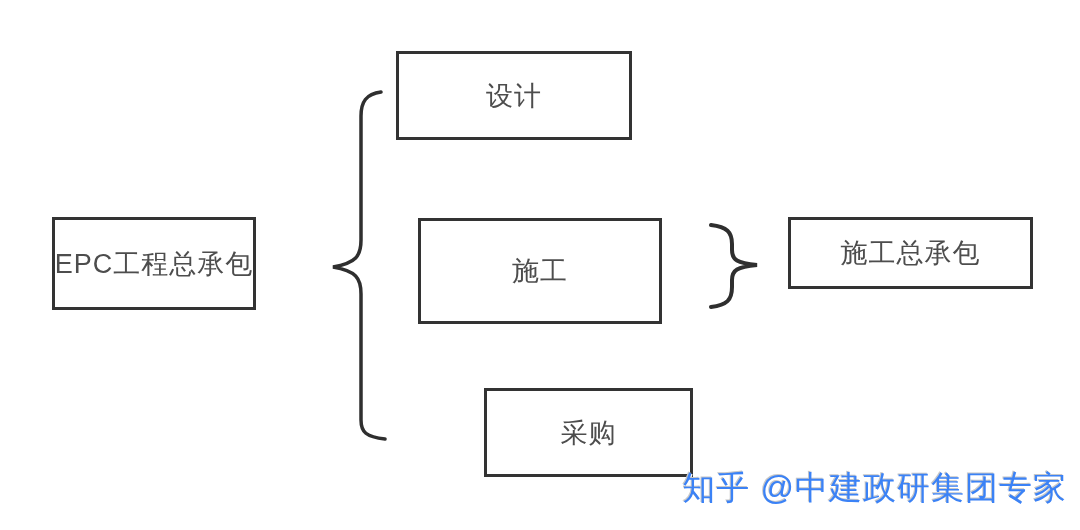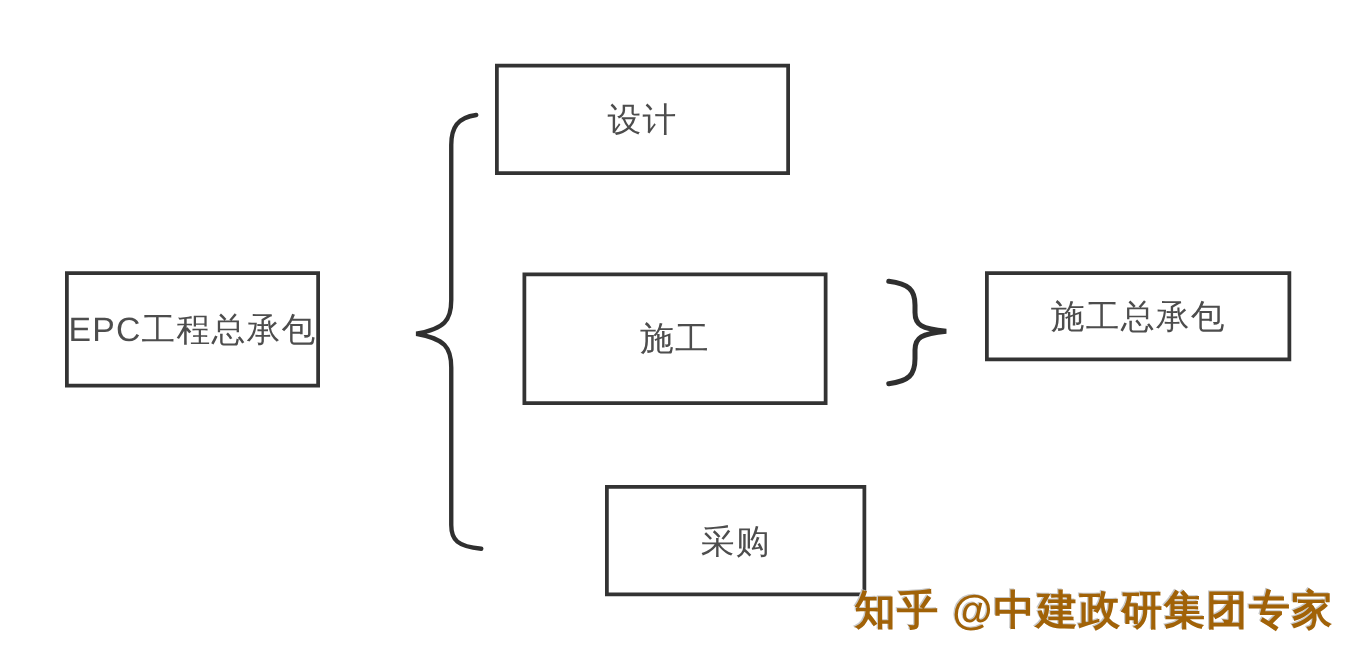--- a/index.html
+++ b/index.html
@@ -40,25 +40,24 @@
     width: 1080px;
     height: 530px;
   }
 
   #watermark {
     position: absolute;
     right: 13px;
     top: 466px;
     font-size: 33px;
     letter-spacing: 1px;
-    color: #a16207;
+    color: #3b82f6;
     text-shadow: -1px -1px 0 #c8c8c8, 1px 1px 0 #ffffff;
     white-space: nowrap;
     user-select: none;
-    font-weight: bold;
   }
 </style>
 </head>
 <body>
 
 <div id="canvas">
 
   <svg id="brace-layer" viewBox="0 0 1080 530" xmlns="http://www.w3.org/2000/svg" aria-hidden="true">
     <path d="M 381 92
              C 366 94 361 102 361 116

